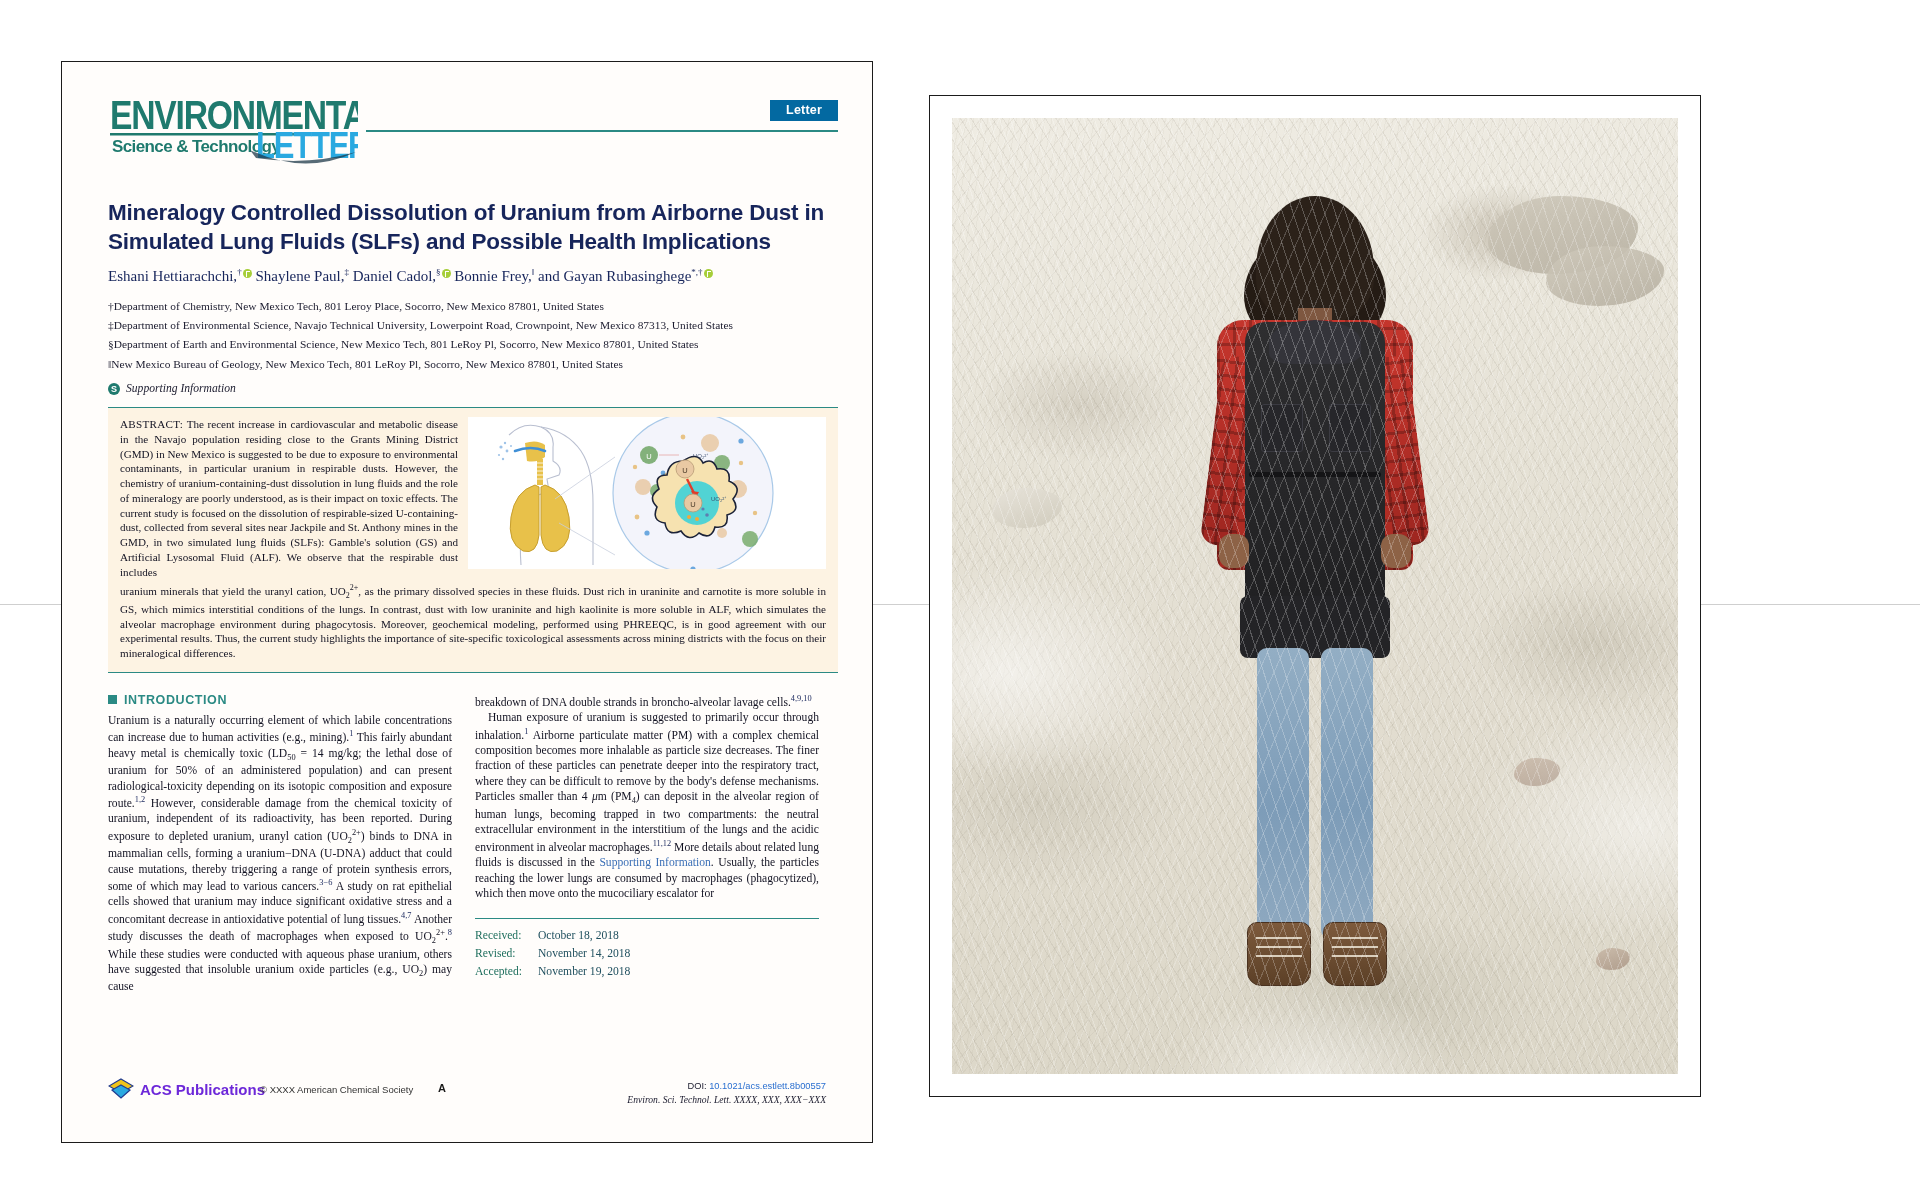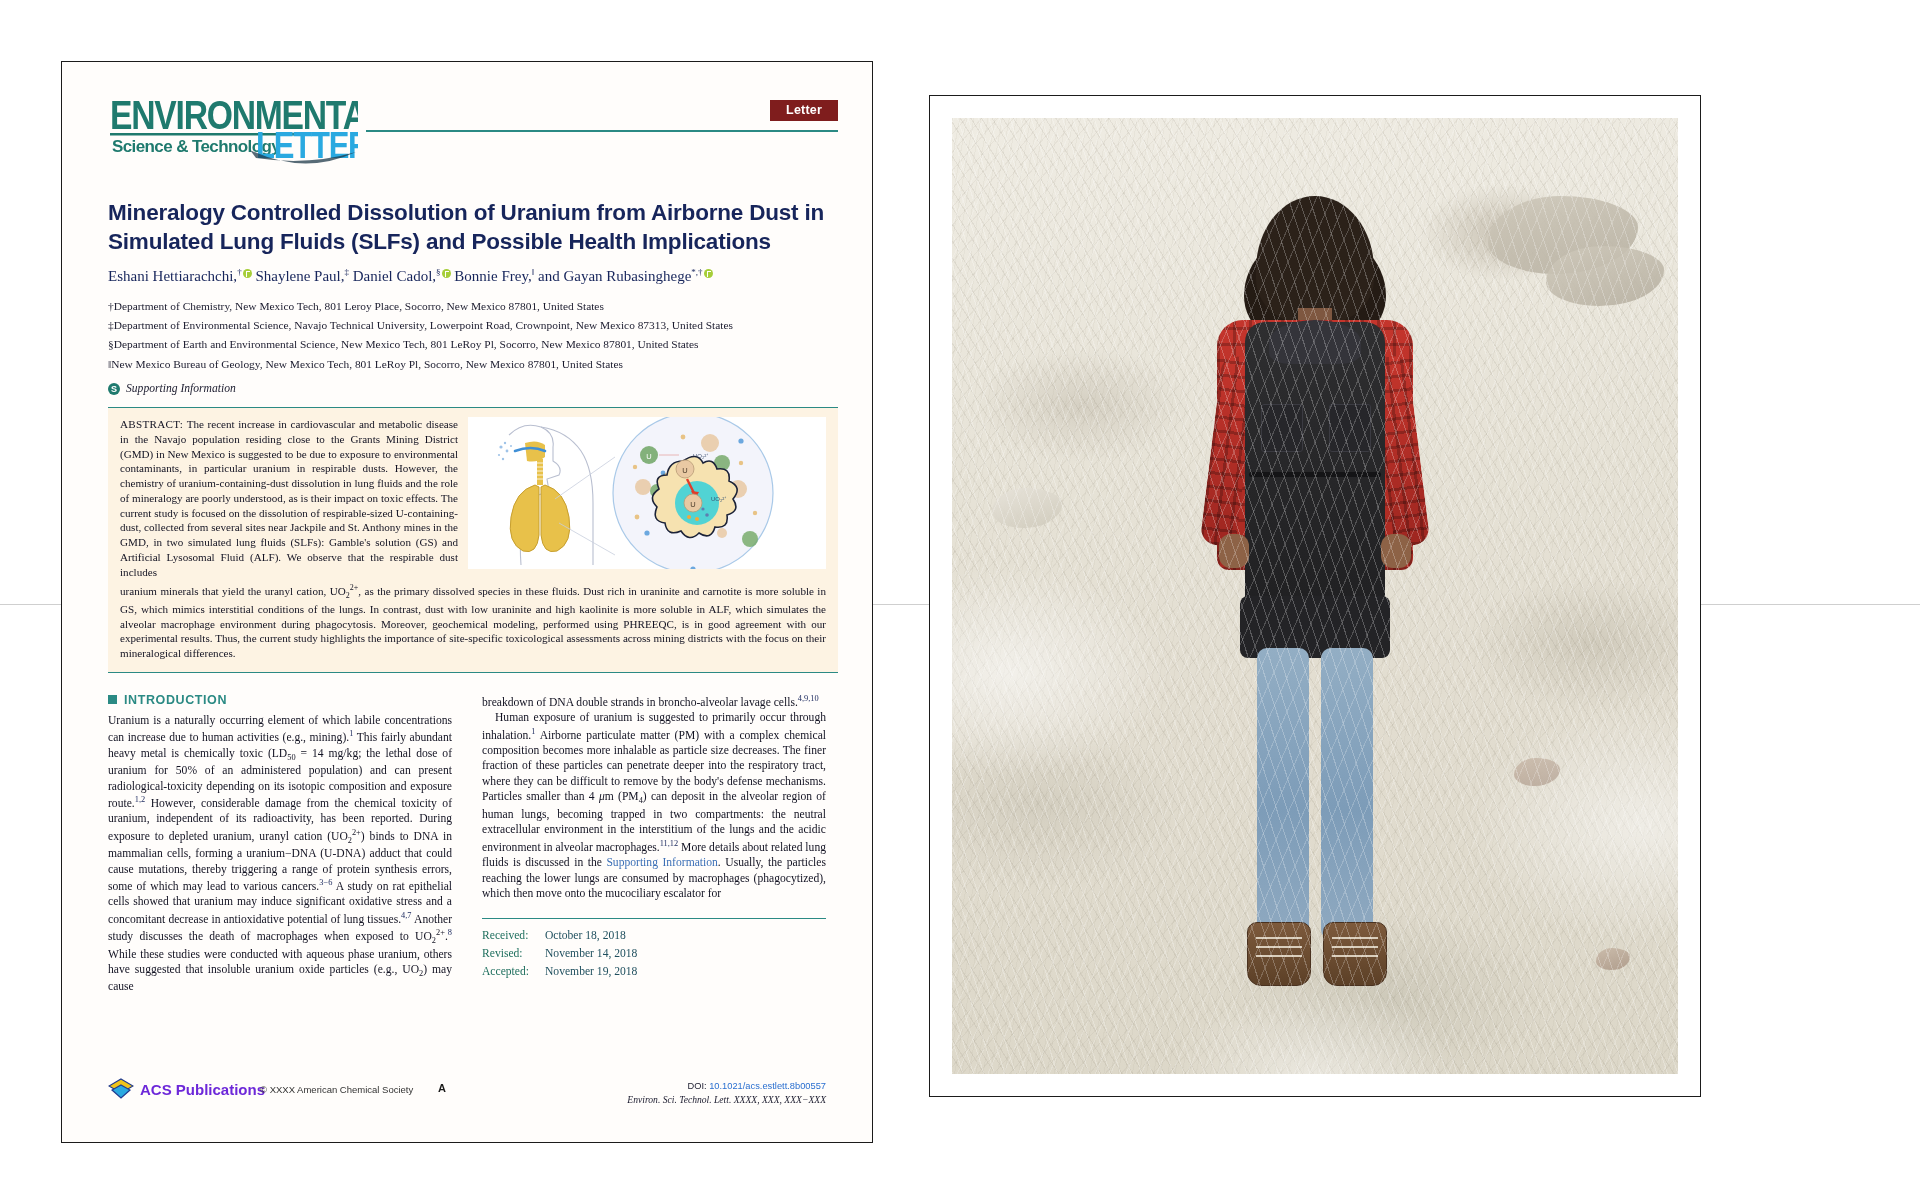--- a/index.html
+++ b/index.html
@@ -21,21 +21,21 @@
     box-shadow:0 0 0 1px #1b1b1b;
   }
   .paper-inner{position:absolute;left:0;top:0;right:0;bottom:0;padding:28px 34px 0 46px;box-sizing:border-box;}
 
   
   .masthead{position:relative;height:86px;}
   .logo{position:absolute;left:0;top:2px;width:250px;height:82px;}
   .logo svg{display:block;}
   .mast-right{position:absolute;left:258px;top:0;right:0;height:86px;}
   .badge{
-    position:absolute;right:0;top:10px;background:#7f1d1d;color:#fff;
+    position:absolute;right:0;top:10px;background:#0369a1;color:#fff;
     font-family:"Liberation Sans",sans-serif;font-size:12.5px;font-weight:700;
     padding:3px 16px 4px 16px;letter-spacing:.2px;
   }
   .mast-rule{position:absolute;left:0;right:0;top:40px;height:2px;background:#2b8a84;}
   .cite-row{position:absolute;left:0;right:0;top:47px;height:22px;}
   .cite-ico{
     display:inline-block;width:12px;height:12px;border-radius:50%;
     background:#2aa9e0;position:relative;top:2px;margin-right:5px;
   }
   .cite-ico:after{
@@ -80,21 +80,21 @@
   .abs-top{display:flex;gap:10px;}
   .abs-text{font-size:11.1px;line-height:1.33;text-align:justify;color:#121222;}
   .abs-text .lead{font-variant:small-caps;letter-spacing:.3px;font-weight:400;}
   .abs-left{width:338px;flex:0 0 338px;}
   .toc-fig{flex:1 1 auto;background:#ffffff;border:0;position:relative;height:152px;overflow:hidden;}
   .abs-rest{font-size:11.1px;line-height:1.33;text-align:justify;color:#121222;margin-top:4px;}
   sub{font-size:.72em;}
   sup{font-size:.72em;}
 
   
-  .body2{display:flex;gap:30px;margin-top:20px;}
+  .body2{display:flex;gap:23px;margin-top:20px;}
   .col{width:344px;}
   .sec-head{
     font-family:"Liberation Sans",sans-serif;font-size:12.5px;font-weight:700;
     color:#2b8a84;letter-spacing:.6px;margin:0 0 6px 0;display:flex;align-items:center;gap:7px;
   }
   .sec-sq{width:9px;height:9px;background:#2b8a84;display:inline-block;}
   .bodytext{font-size:11.6px;line-height:1.335;text-align:justify;color:#121222;margin:0;}
   .bodytext .ref{color:#17255b;}
   .indent{text-indent:13px;}
   .slink{color:#3b6fb6;}

